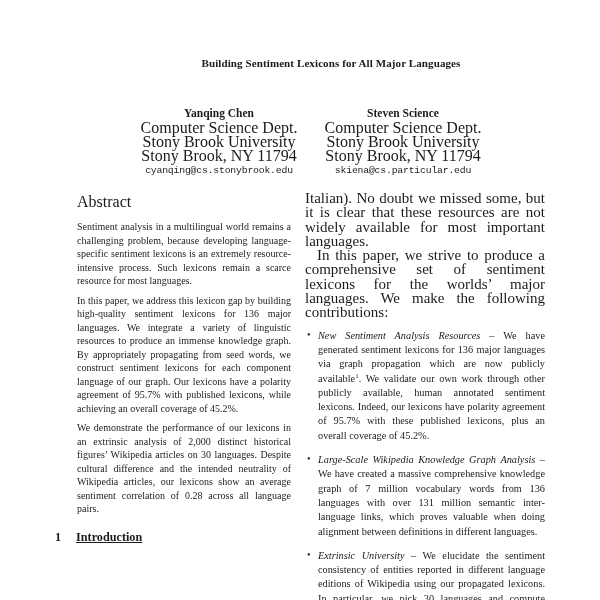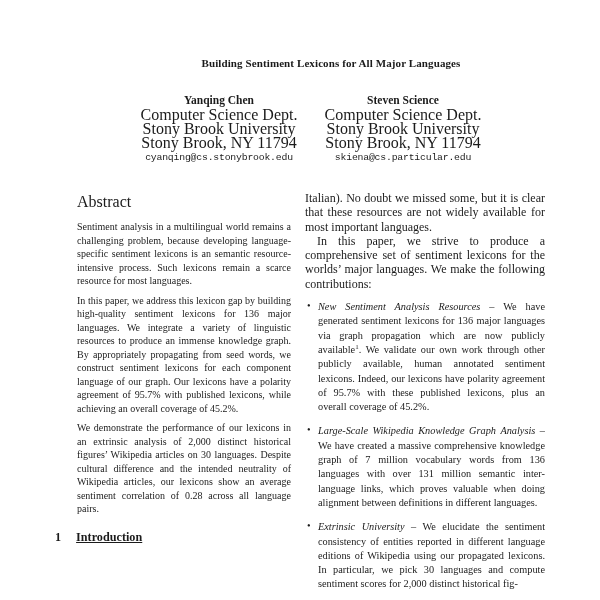--- a/index.html
+++ b/index.html
@@ -18,21 +18,21 @@
     width: 600px;
     text-align: center;
     font-size: 11px;
     font-weight: bold;
     margin: 0;
     letter-spacing: 0.1px;
     padding-left: 31px;
   }
   .author {
     position: absolute;
-    top: 93px;
+    top: 106px;
     width: 220px;
     text-align: center;
   }
   .author-1 { left: 109px; }
   .author-2 { left: 293px; }
   .author-name { font-size: 11.5px; font-weight: bold; line-height: 14.5px; }
   .author-line { font-size: 16px; line-height: 14.4px; }
   .author-email {
     font-family: "Liberation Mono", "DejaVu Sans Mono", monospace;
     font-size: 9.8px;
@@ -63,21 +63,21 @@
     margin: 0 0 6px 0;
   }
   .section-heading {
     font-size: 12.2px;
     font-weight: bold;
     margin: 14px 0 0 0;
     text-decoration: underline;
   }
   .sec-num { display: inline-block; margin-right: 15px; }
   .body-p {
-    font-size: 12px;
+    font-size: 15px;
     line-height: 14.3px;
     text-align: justify;
     margin: 0;
   }
   .indent { text-indent: 12px; }
   .bullets {
     list-style: none;
     margin: 9px 0 0 0;
     padding: 0;
   }
@@ -114,21 +114,21 @@
     <div class="author-line">Stony Brook University</div>
     <div class="author-line">Stony Brook, NY 11794</div>
     <div class="author-email">skiena@cs.particular.edu</div>
   </div>
 
   <div class="columns">
 
     <div class="col col-left">
       <section class="abstract">
         <h2 class="abstract-heading">Abstract</h2>
-        <p class="abs-p">Sentiment analysis in a multilingual world remains a challenging problem, because developing language-specific sentiment lexicons is an semantic resource-intensive process. Such lexicons remain a scarce resource for most languages.</p>
+        <p class="abs-p">Sentiment analysis in a multilingual world remains a challenging problem, because developing language-specific sentiment lexicons is an extremely resource-intensive process. Such lexicons remain a scarce resource for most languages.</p>
         <p class="abs-p">In this paper, we address this lexicon gap by building high-quality sentiment lexicons for 136 major languages. We integrate a variety of linguistic resources to produce an immense knowledge graph. By appropriately propagating from seed words, we construct sentiment lexicons for each component language of our graph. Our lexicons have a polarity agreement of 95.7% with published lexicons, while achieving an overall coverage of 45.2%.</p>
         <p class="abs-p">We demonstrate the performance of our lexicons in an extrinsic analysis of 2,000 distinct historical figures’ Wikipedia articles on 30 languages. Despite cultural difference and the intended neutrality of Wikipedia articles, our lexicons show an average sentiment correlation of 0.28 across all language pairs.</p>
       </section>
       <h2 class="section-heading"><span class="sec-num">1</span><span class="sec-title">Introduction</span></h2>
     </div>
 
     <div class="col col-right">
       <p class="body-p">Italian). No doubt we missed some, but it is clear that these resources are not widely available for most important languages.</p>
       <p class="body-p indent">In this paper, we strive to produce a comprehensive set of sentiment lexicons for the worlds’ major languages. We make the following contributions:</p>
       <ul class="bullets">

